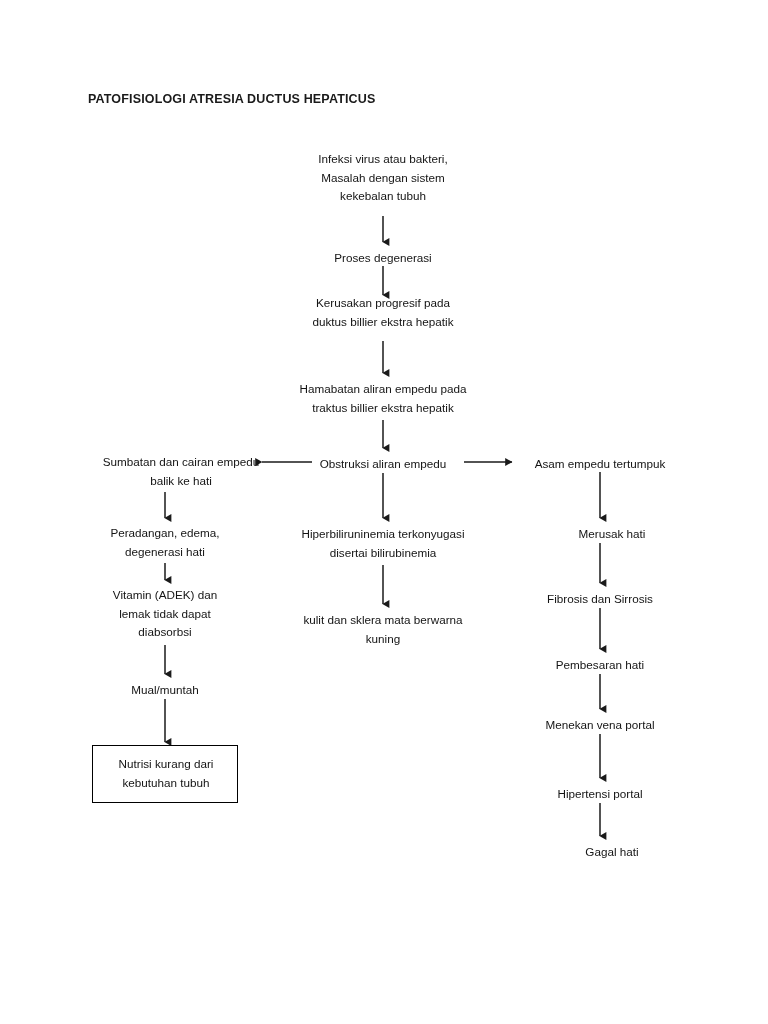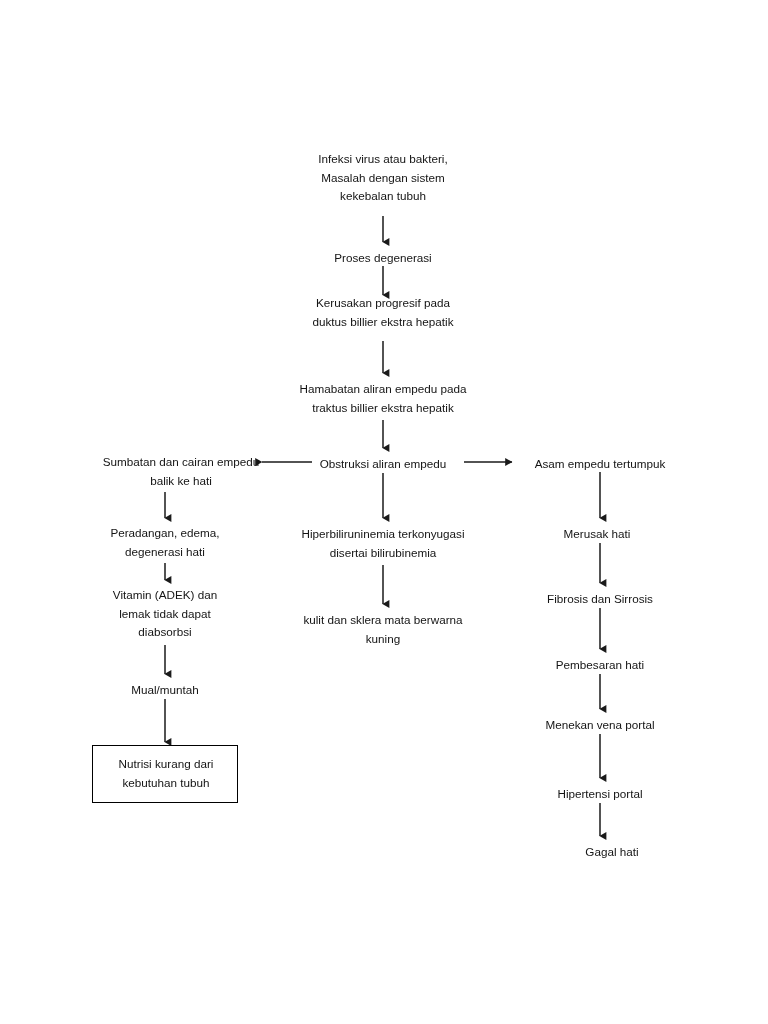--- a/index.html
+++ b/index.html
@@ -53,20 +53,21 @@
     width: 768px;
     height: 1024px;
     pointer-events: none;
   }
 </style>
 </head>
 <body>
 
 <div id="canvas">
 
+  <div class="title">PATOFISIOLOGI ATRESIA DUCTUS HEPATICUS</div>
 
   <svg class="arrows" viewBox="0 0 768 1024" xmlns="http://www.w3.org/2000/svg">
     <defs>
       <marker id="ah-down" markerWidth="9" markerHeight="9" refX="4.5" refY="7.6" orient="auto" markerUnits="userSpaceOnUse">
         <path d="M0.6,1.2 L4.5,8.2 L8.4,1.2 Z" fill="#1a1a1a"></path>
       </marker>
       <marker id="ah-left" markerWidth="9" markerHeight="9" refX="1.2" refY="4.5" orient="auto" markerUnits="userSpaceOnUse">
         <path d="M8.0,0.6 L0.8,4.5 L8.0,8.4 Z" fill="#1a1a1a"></path>
       </marker>
       <marker id="ah-right" markerWidth="9" markerHeight="9" refX="7.8" refY="4.5" orient="auto" markerUnits="userSpaceOnUse">
@@ -113,21 +114,21 @@
 lemak tidak dapat
 diabsorbsi</div>
       <div class="node" style="left: 165px; top: 681px;">Mual/muntah</div>
       <div class="node boxed" style="left: 165px; top: 745px; width: 146px;">Nutrisi kurang dari
 kebutuhan tubuh</div>
       <div class="node" style="left: 383px; top: 525px;">Hiperbiliruninemia terkonyugasi
 disertai bilirubinemia</div>
       <div class="node" style="left: 383px; top: 611px;">kulit dan sklera mata berwarna
 kuning</div>
       <div class="node" style="left: 600px; top: 455px;">Asam empedu tertumpuk</div>
-      <div class="node" style="left: 597px; top: 525px;">Merusak hati</div>
+      <div class="node" style="left: 612px; top: 525px;">Merusak hati</div>
       <div class="node" style="left: 600px; top: 590px;">Fibrosis dan Sirrosis</div>
       <div class="node" style="left: 600px; top: 656px;">Pembesaran hati</div>
       <div class="node" style="left: 600px; top: 716px;">Menekan vena portal</div>
       <div class="node" style="left: 600px; top: 785px; text-align: center;">Hipertensi portal</div>
       <div class="node" style="left: 612px; top: 843px;">Gagal hati</div>
     </div>
 
 </div>
 
 </body></html>

